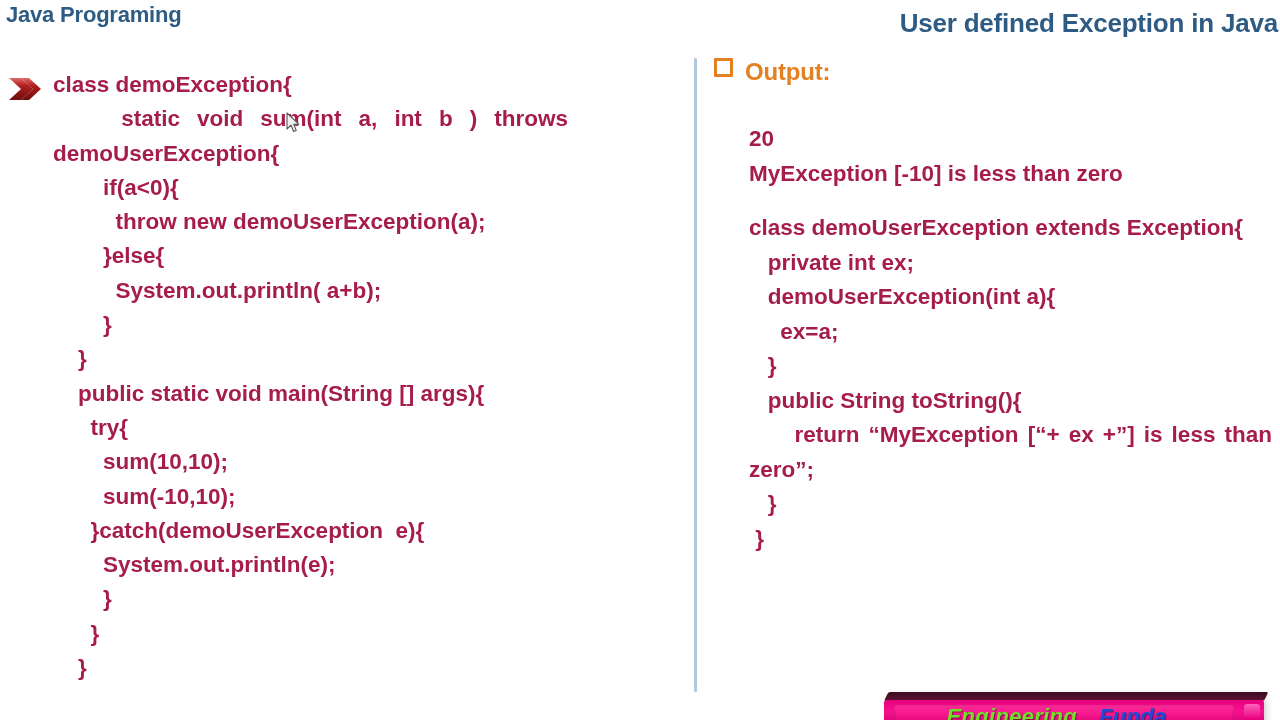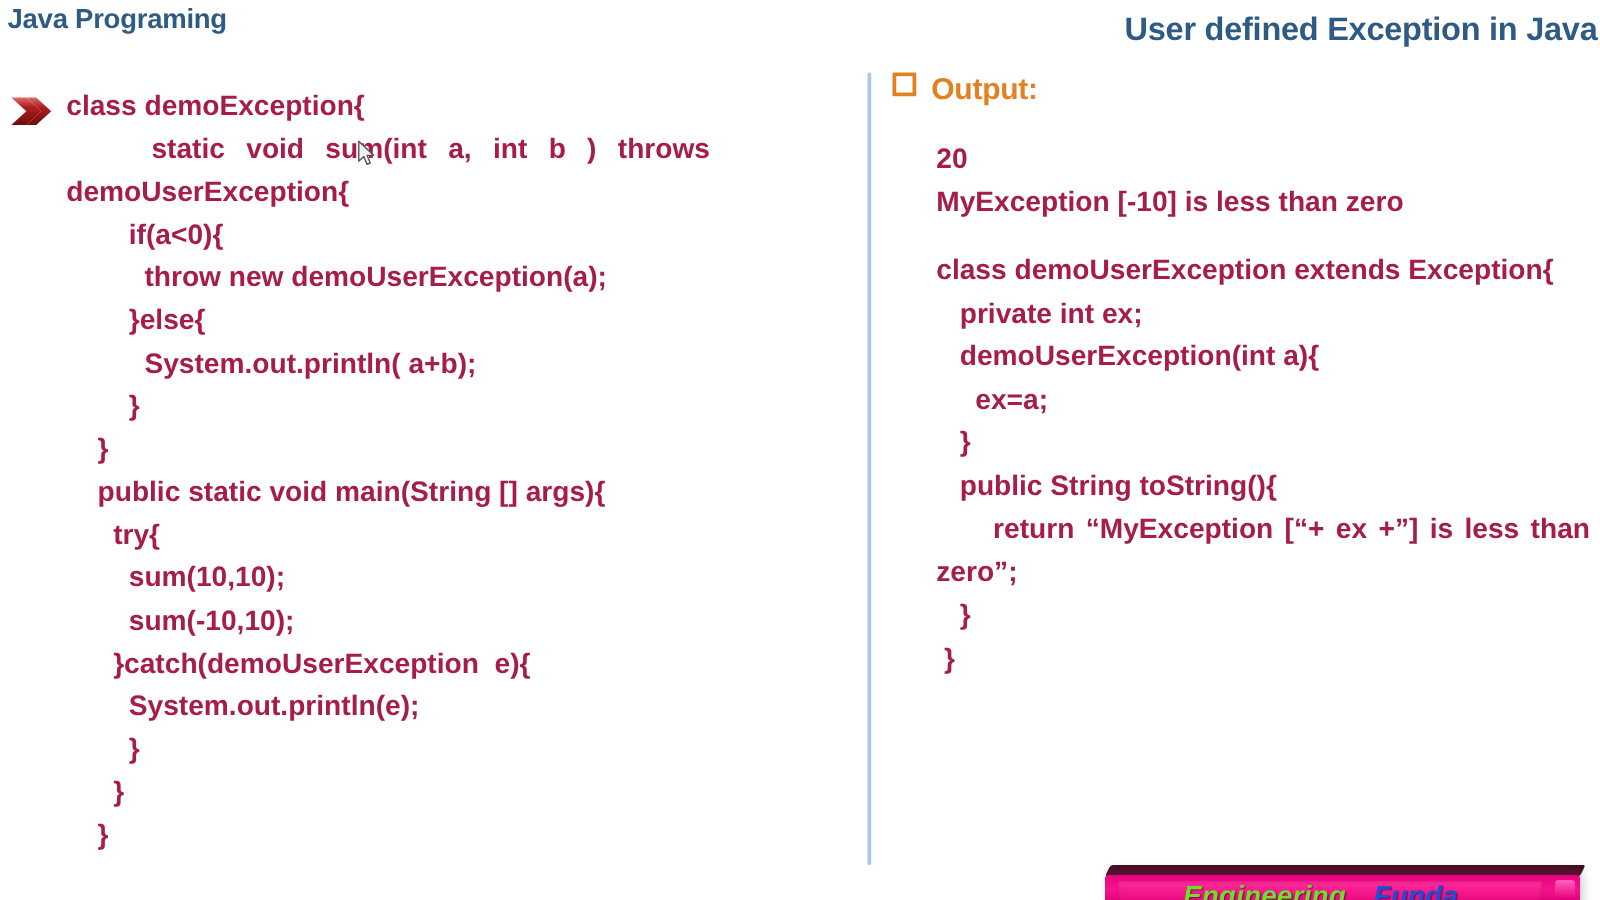--- a/index.html
+++ b/index.html
@@ -110,21 +110,21 @@
     font-size: 22.5px;
     font-weight: bold;
     line-height: 34.5px;
     color: #a61d4c;
     white-space: pre-wrap;
     text-align: justify;
   }
   #right-output-text {
     margin-left: 43px;
     width: 520px;
-    margin-top: 20px;
+    margin-top: 32px;
   }
   #right-source-text {
     margin-left: 43px;
     width: 523px;
     margin-top: 20px;
   }
   
 
   
   #watermark-logo {

